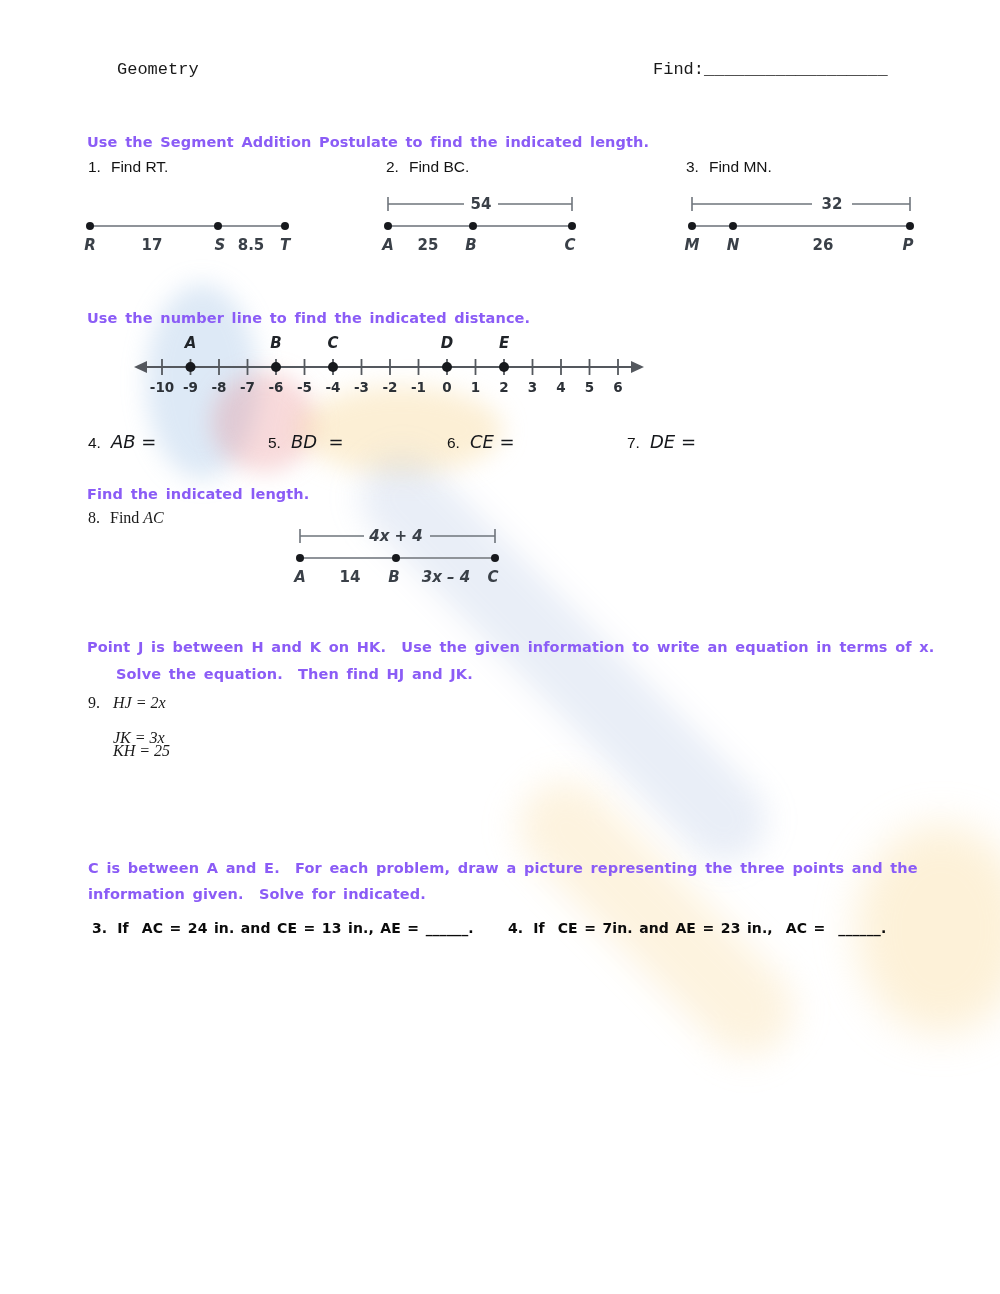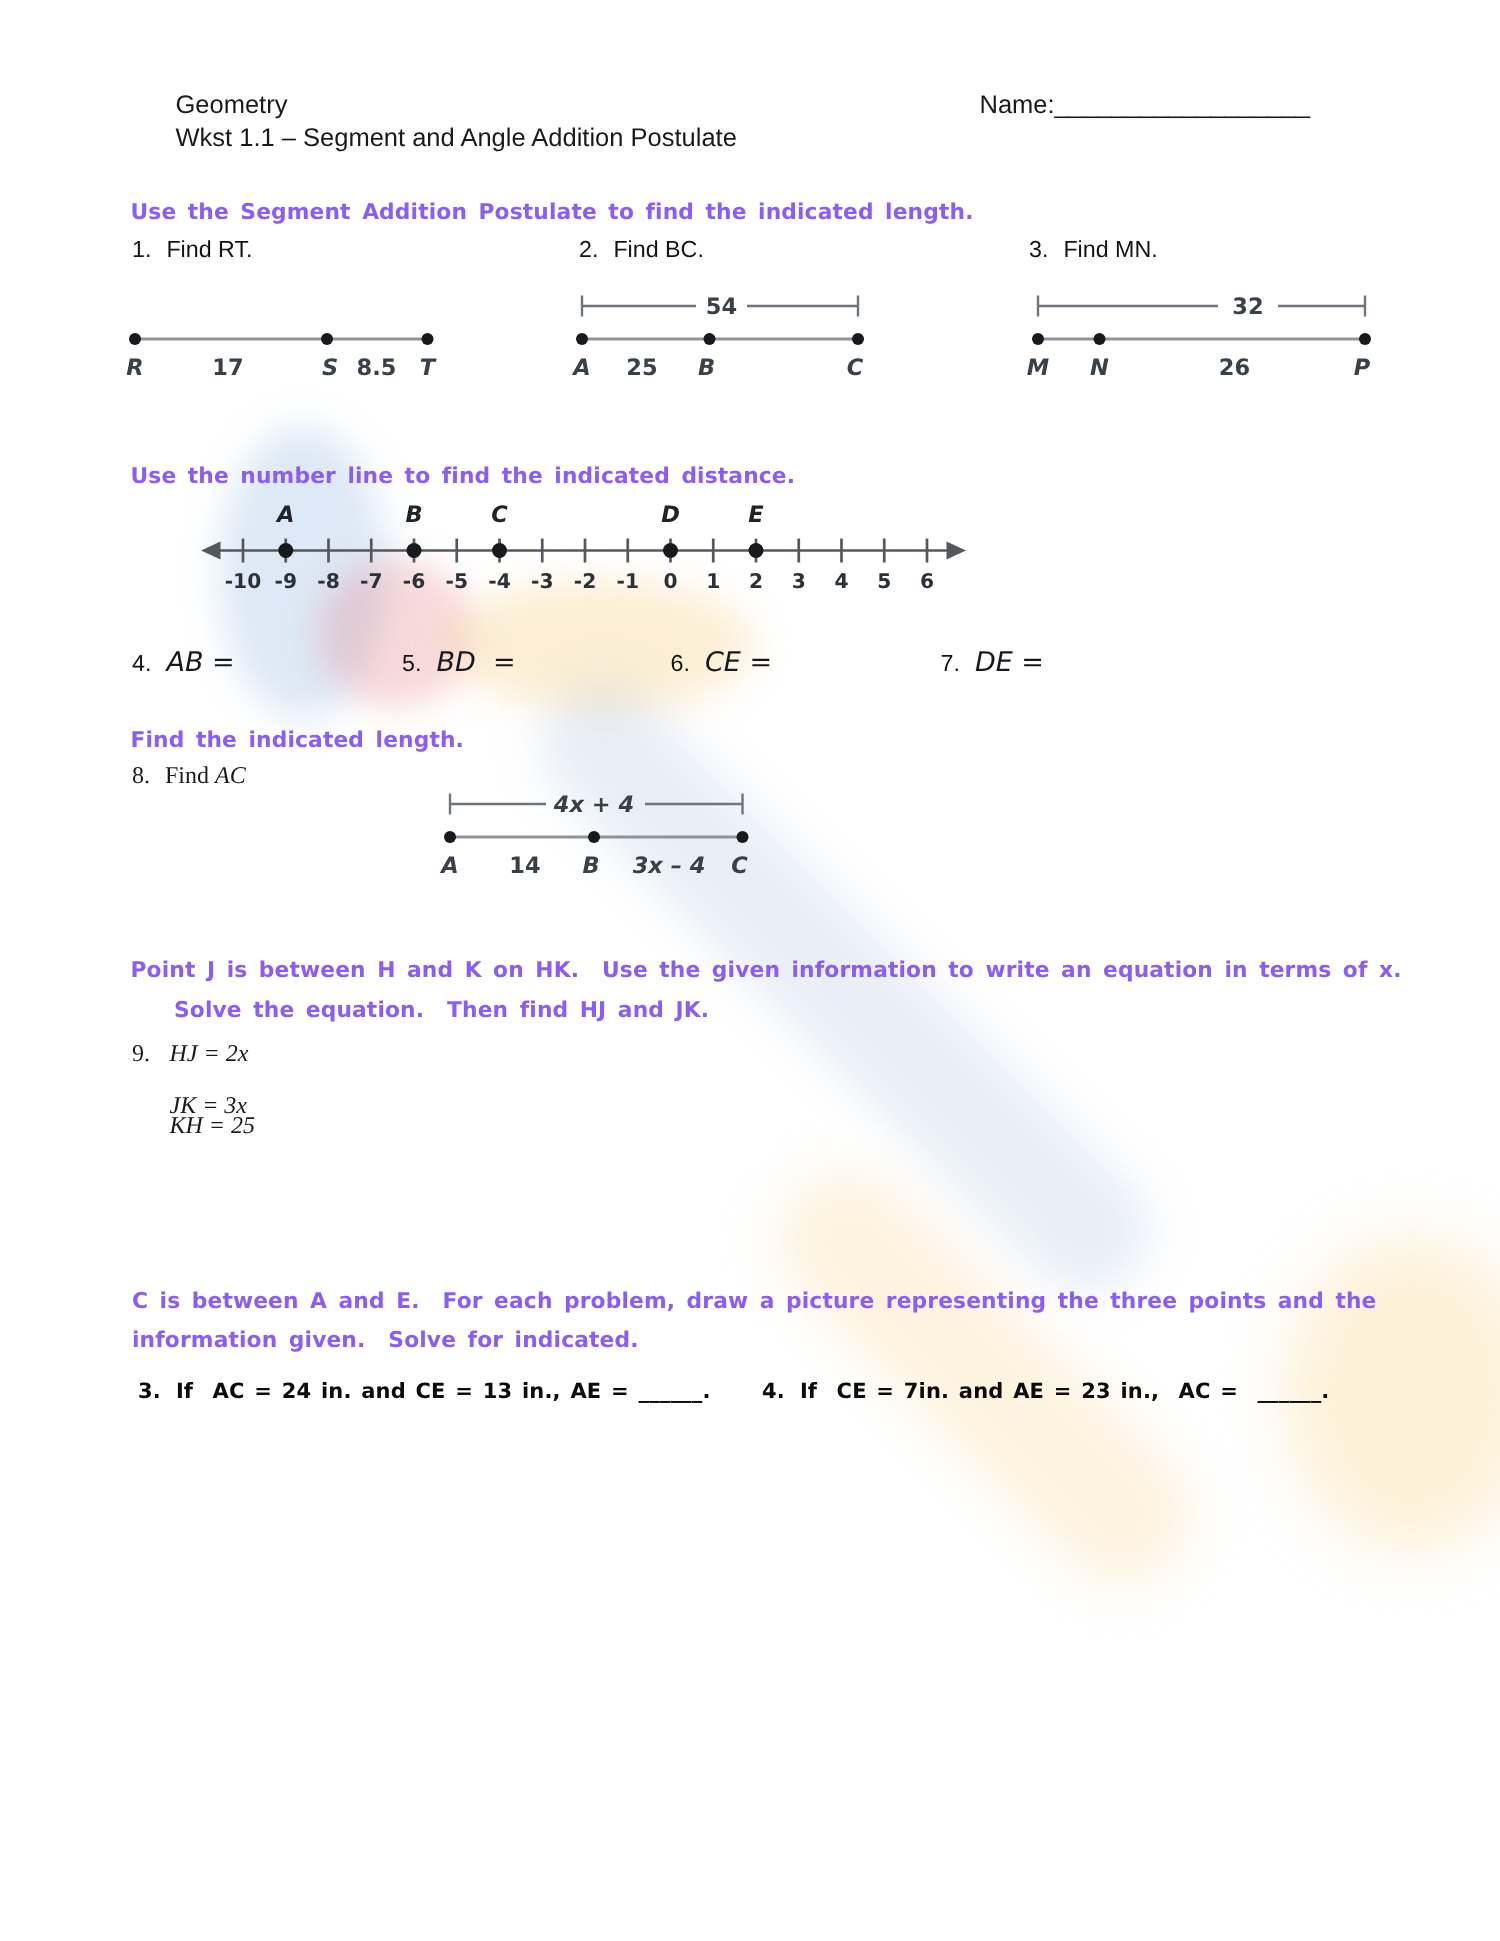--- a/index.html
+++ b/index.html
@@ -6,21 +6,21 @@
   html,body { background:#e8e8e8; }
   .page {
     position:relative; width:1000px; height:1294px; margin:0 auto;
     background:#ffffff; overflow:hidden;
     font-family:"Liberation Sans", sans-serif; color:#111;
   }
   .abs { position:absolute; }
   .pre { white-space:pre; }
 
   
-  .serif  { font-family:Liberation Sans, sans-serif; font-size:17px; color:#1a1a1a; }
+  .serif  { font-family:Liberation Mono, monospace; font-size:17px; color:#1a1a1a; }
   .serif-sm { font-family:"Liberation Serif", serif; font-size:16px; color:#1a1a1a; }
   .ser-it { font-style:italic; }
   .comic-bold {
     font-family:"DejaVu Sans", sans-serif; font-weight:700; font-size:14.5px;
     color:#8b5cf6; letter-spacing:.1px; word-spacing:2.5px;
   }
   .comic {
     font-family:"DejaVu Sans", sans-serif; font-weight:700; font-size:14px;
     color:#0b0b0b; letter-spacing:.1px; word-spacing:1.5px;
   }
@@ -56,23 +56,22 @@
 <div class="page">
 
   <div class="wm wm-blue1"></div>
   <div class="wm wm-red"></div>
   <div class="wm wm-yel1"></div>
   <div class="wm wm-band-blue"></div>
   <div class="wm wm-band-yel"></div>
   <div class="wm wm-orange"></div>
 
   <div class="abs serif" style="left:117px; top:60px;">Geometry</div>
-  <div class="abs serif" style="left:117px; top:82px;">Wkst 1.1 – Segment and Angle Addition Postulate</div>
   <div class="abs serif" style="left:653px; top:60px;">
-    <span>Name:</span><span>__________________</span>
+    <span>Find:</span><span>__________________</span>
   </div>
 
   <div class="abs comic-bold pre" style="left:87px; top:134px;">Use the Segment Addition Postulate to find the indicated length.</div>
 
   <div class="abs plain pitem" style="left:88px; top:158px;">
     <span>1.</span>
     <span>Find RT.</span>
   </div>
   <div class="abs plain pitem" style="left:386px; top:158px;">
     <span>2.</span>

